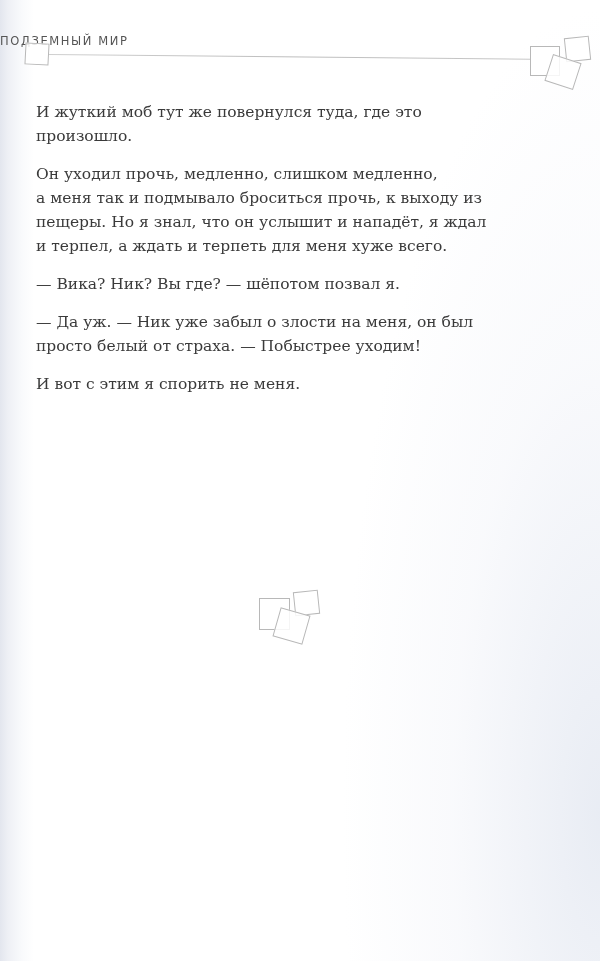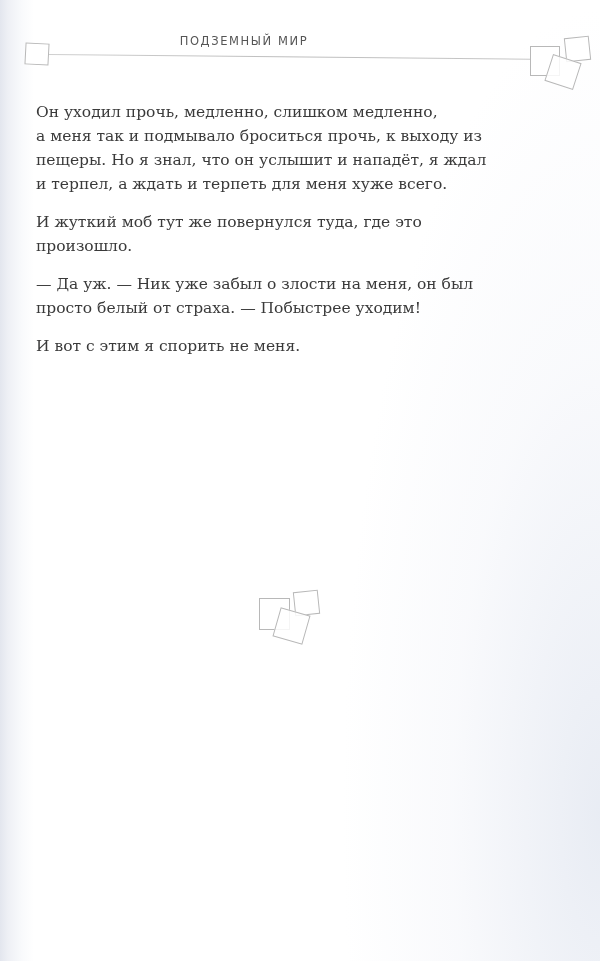--- a/index.html
+++ b/index.html
@@ -15,21 +15,21 @@
     background:
       linear-gradient(90deg, #e3e6ee 0px, #eef0f5 8px, #f9fafc 22px, #ffffff 34px, #ffffff 100%);
   }
   .shade-right {
     position: absolute; right: 0; top: 0; width: 260px; height: 961px;
     background: radial-gradient(ellipse at 100% 85%, rgba(225,230,240,0.75) 0%, rgba(240,242,248,0.4) 40%, rgba(255,255,255,0) 70%);
     pointer-events: none;
   }
   .header-title {
     position: absolute; top: 34px; left: 0; width: 488px;
-    text-align: center;
+    text-align: left;
     font-family: "DejaVu Sans", "Liberation Sans", sans-serif;
     font-size: 11.5px; letter-spacing: 1.6px;
     color: #555;
   }
   .rule {
     position: absolute; left: 49px; top: 54px; width: 482px; height: 1.4px;
     background: linear-gradient(90deg, #cfcfcf, #bdbdbd 50%, #c8c8c8);
     transform: rotate(0.55deg); transform-origin: left center;
   }
   .sq {
@@ -52,26 +52,27 @@
 
   <div class="sq" style="left:25px; top:43px; width:24px; height:22px; transform: rotate(3deg);"></div>
   <div class="rule"></div>
   <div>
     <div class="sq" style="left:530px; top:46px; width:30px; height:30px; transform: rotate(0deg);"></div>
     <div class="sq" style="left:565px; top:37px; width:25px; height:24px; transform: rotate(-6deg);"></div>
     <div class="sq" style="left:548px; top:58px; width:30px; height:28px; transform: rotate(18deg);"></div>
   </div>
 
   <div class="content">
+    <p>И жуткий моб тут же повернулся туда, где это
+произошло.</p>
     <p>Он уходил прочь, медленно, слишком медленно,
 а меня так и подмывало броситься прочь, к выходу из
 пещеры. Но я знал, что он услышит и нападёт, я ждал
 и терпел, а ждать и терпеть для меня хуже всего.</p>
-    <p>И жуткий моб тут же повернулся туда, где это
-произошло.</p>
+    <p>— Вика? Ник? Вы где? — шёпотом позвал я.</p>
     <p>— Да уж. — Ник уже забыл о злости на меня, он был
 просто белый от страха. — Побыстрее уходим!</p>
     <p>И вот с этим я спорить не меня.</p>
   </div>
 
   <div>
     <div class="sq" style="left:259px; top:598px; width:31px; height:32px;"></div>
     <div class="sq" style="left:294px; top:591px; width:25px; height:24px; transform: rotate(-6deg);"></div>
     <div class="sq" style="left:276px; top:611px; width:31px; height:30px; transform: rotate(16deg);"></div>
   </div>

